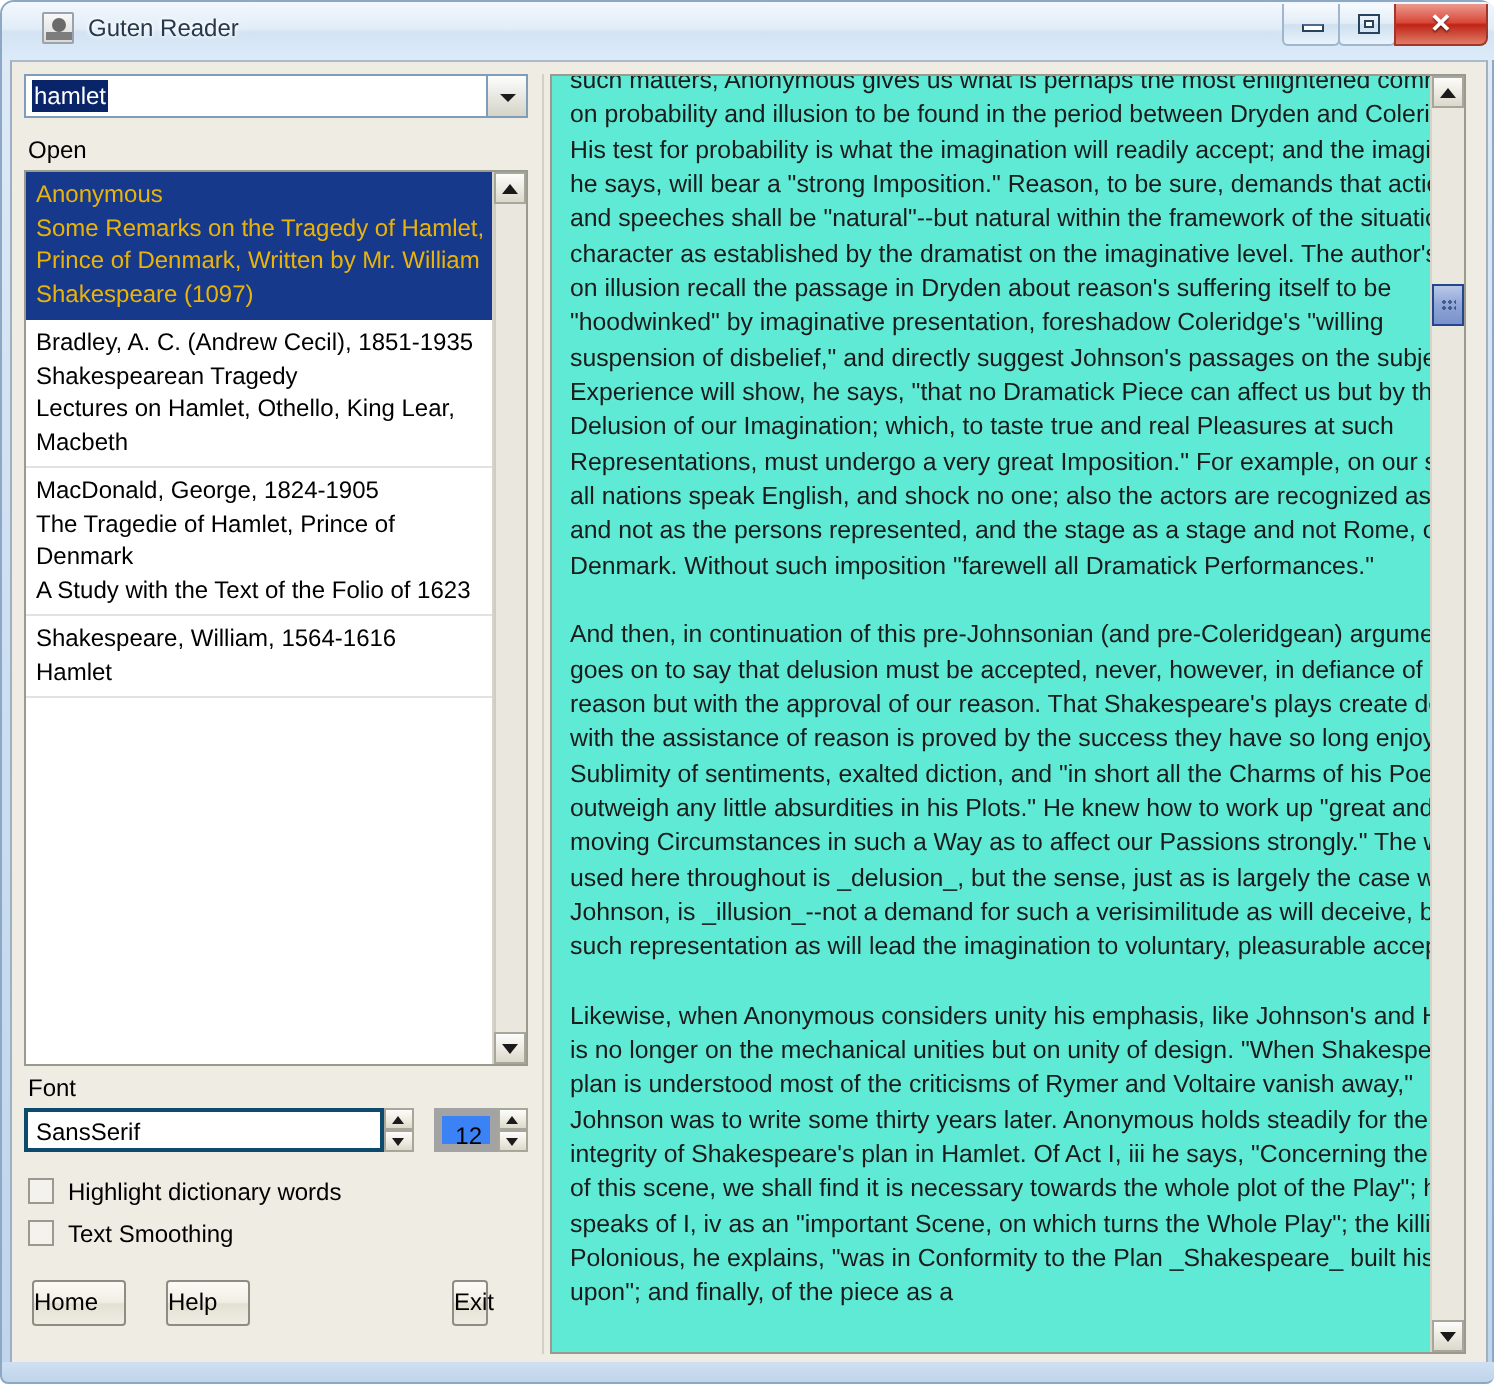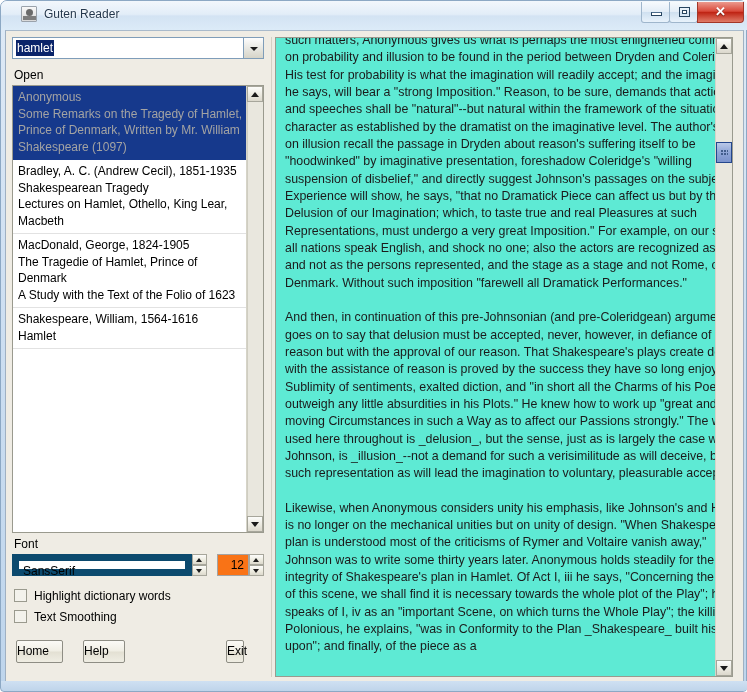--- a/index.html
+++ b/index.html
@@ -202,21 +202,21 @@
   }
   .book-item {
     padding: 3px 4px 4px 5px;
     font-size: 12px;
     line-height: 16.5px;
     color: #000000;
     border-bottom: 1px solid #e2e2e2;
   }
   .book-item.selected {
     background: #16398c;
-    color: #a3a3a3;
+    color: #eab308;
     border-bottom: 1px solid #16398c;
   }
   .book-line { white-space: normal; }
 
   
   #list-scroll {
     position: absolute;
     right: 0; top: 0;
     width: 17px; height: 100%;
     box-sizing: border-box;
@@ -261,21 +261,21 @@
   }
   #font-row {
     position: relative;
     width: 252px; height: 22px;
     margin-bottom: 9px;
   }
   #font-name {
     position: absolute; left: 0; top: 0;
     width: 180px; height: 22px;
     box-sizing: border-box;
-    border: 7px solid #0c4a6e;
+    border: 2px solid #0c4a6e;
     background: #ffffff;
     font-size: 12px; color: #000;
     padding: 3px 4px;
     line-height: 15px;
   }
   .spinner {
     position: absolute;
     width: 15px; height: 22px;
     box-sizing: border-box;
   }
@@ -300,22 +300,22 @@
     width: 0;height:0;
     border-left: 3px solid transparent;
     border-right: 3px solid transparent;
     border-top: 4px solid #1b1b1b;
   }
   #font-spin { left: 180px; top: 0; }
   #size-box {
     position: absolute; left: 205px; top: 0;
     width: 32px; height: 22px;
     box-sizing: border-box;
-    border: 1px solid #a3a3a3;
-    background: #f97316;
+    border: 4px solid #a3a3a3;
+    background: #3b82f6;
     font-size: 12px; color: #000;
     text-align: right;
     padding: 3px 4px 0 0;
     line-height: 15px;
   }
   #size-spin { left: 237px; top: 0; }
 
   .check-row {
     display: flex; align-items: center;
     gap: 7px;

